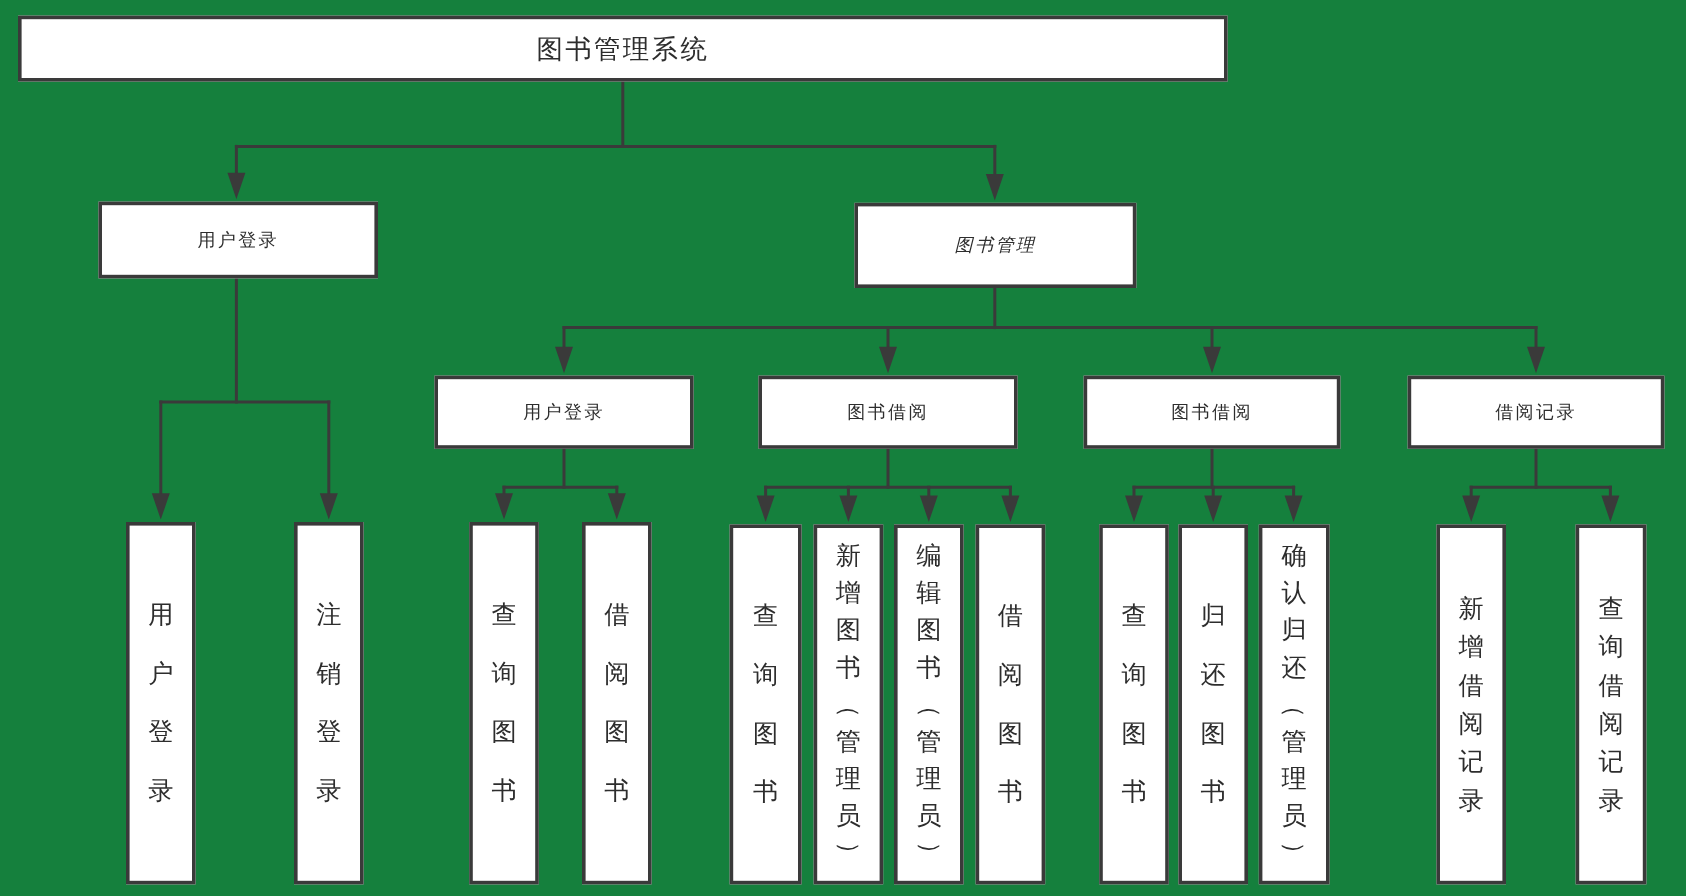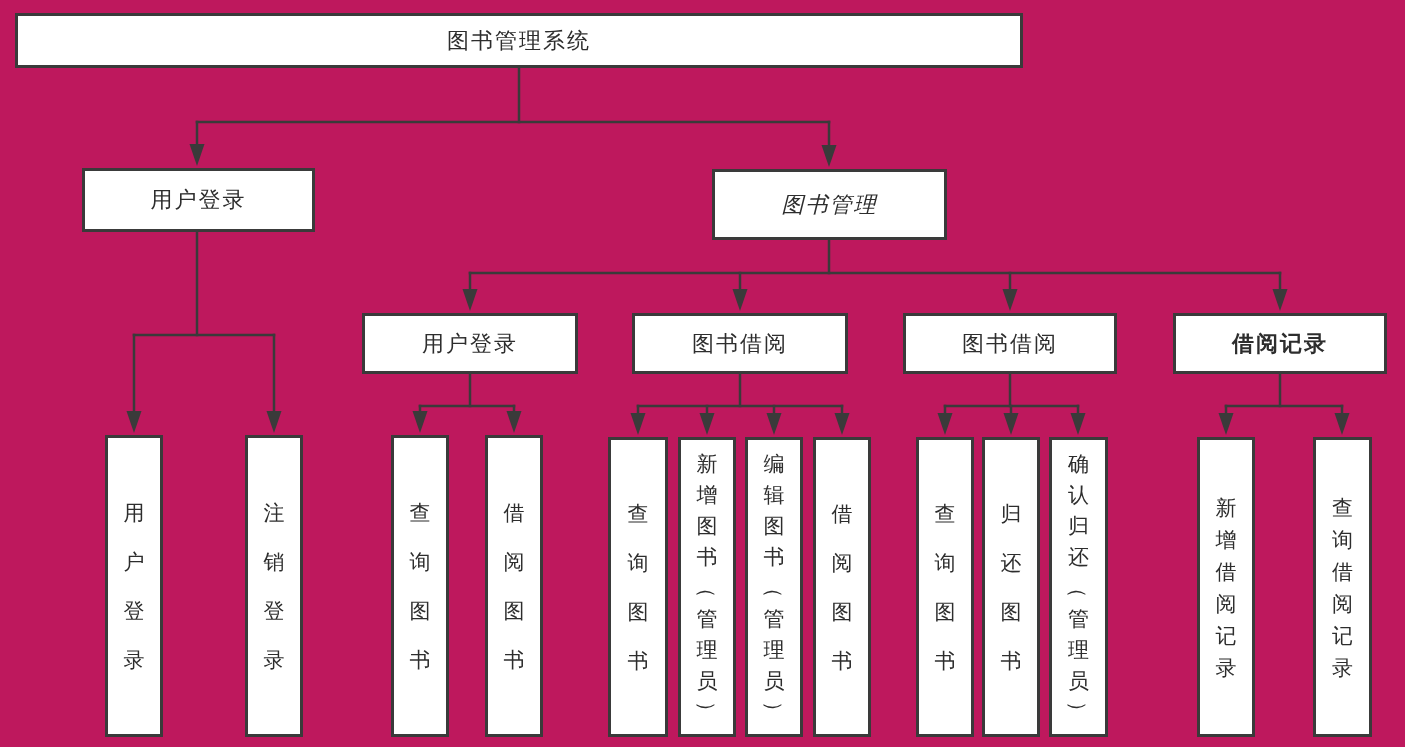--- a/index.html
+++ b/index.html
@@ -1,26 +1,26 @@
 <!DOCTYPE html>
 <html><head>
 <meta charset="utf-8">
 <style>
   html,body{margin:0;padding:0;background:#ffffff;}
   .stage{
-    position:relative;width:1405px;height:747px;background:#be185d;overflow:hidden;
+    position:relative;width:1405px;height:747px;background:#15803d;overflow:hidden;
     font-family:"Liberation Sans","DejaVu Sans",sans-serif;
   }
   .stage svg{position:absolute;left:0;top:0;}
   .node{
     position:absolute;box-sizing:border-box;background:#ffffff;
     border:3px solid #3a3a3a;color:#2d2d2d;
     display:flex;align-items:center;justify-content:center;
   }
-  .node.h .label{font-size:22px;letter-spacing:2px;white-space:nowrap;}
+  .node.h .label{font-size:15px;letter-spacing:2px;white-space:nowrap;}
   .node.root .label{font-size:22px;}
   .node.v .label{
     display:flex;flex-direction:column;align-items:center;justify-content:center;
     height:100%;width:100%;
   }
   .node.v .ch{font-size:21px;line-height:21px;height:21px;display:block;text-align:center;}
   .node.v .ch.rot{transform:rotate(90deg);}
   .node.v.gap-s .label{gap:28px;}
   .node.v.gap-m .label{gap:11px;}
   .node.v.gap-l .label{gap:10px;}
@@ -100,21 +100,21 @@
       </div>
       <div class="node h" style="left: 362px; top: 313px; width: 216px; height: 61px; border-color: rgb(58, 58, 58); color: rgb(45, 45, 45);">
         <span class="label">用户登录</span>
       </div>
       <div class="node h" style="left: 632px; top: 313px; width: 216px; height: 61px; border-color: rgb(58, 58, 58); color: rgb(45, 45, 45);">
         <span class="label">图书借阅</span>
       </div>
       <div class="node h" style="left: 903px; top: 313px; width: 214px; height: 61px; border-color: rgb(58, 58, 58); color: rgb(45, 45, 45);">
         <span class="label">图书借阅</span>
       </div>
-      <div class="node h" style="left: 1173px; top: 313px; width: 214px; height: 61px; border-color: rgb(58, 58, 58); color: rgb(45, 45, 45); font-weight: bold;">
+      <div class="node h" style="left: 1173px; top: 313px; width: 214px; height: 61px; border-color: rgb(58, 58, 58); color: rgb(45, 45, 45);">
         <span class="label">借阅记录</span>
       </div>
       <div class="node v gap-s" style="left: 105px; top: 435px; width: 58px; height: 302px; border-color: rgb(58, 58, 58); color: rgb(45, 45, 45);">
         <span class="label">
           <span class="ch">用</span>
           <span class="ch">户</span>
           <span class="ch">登</span>
           <span class="ch">录</span>
         </span>
       </div>

